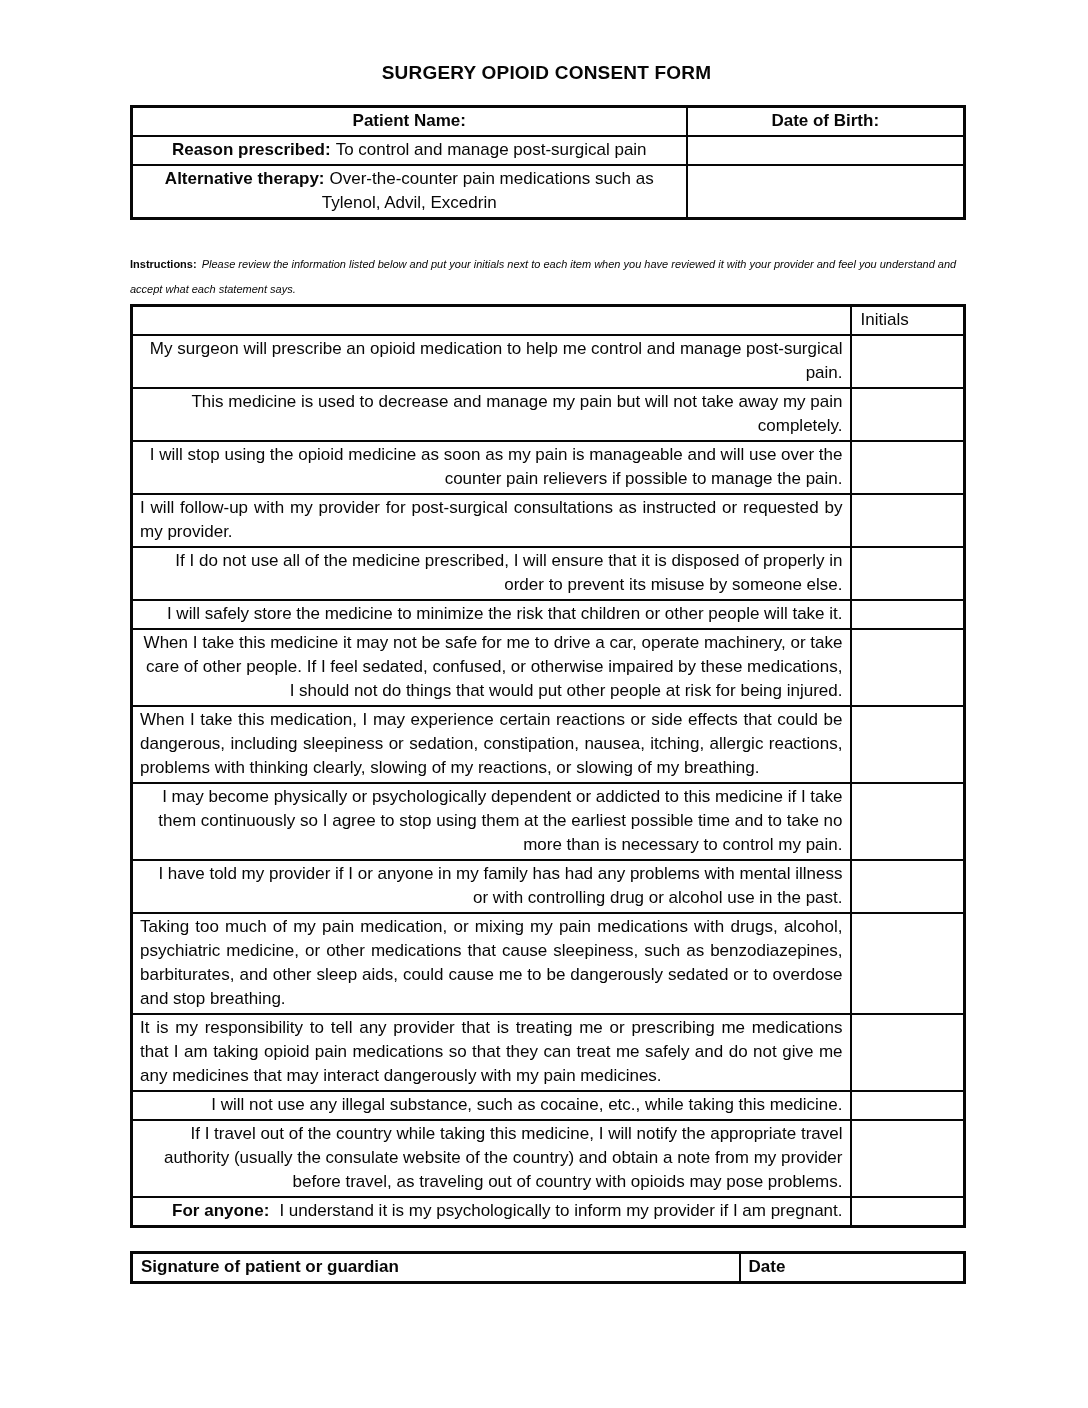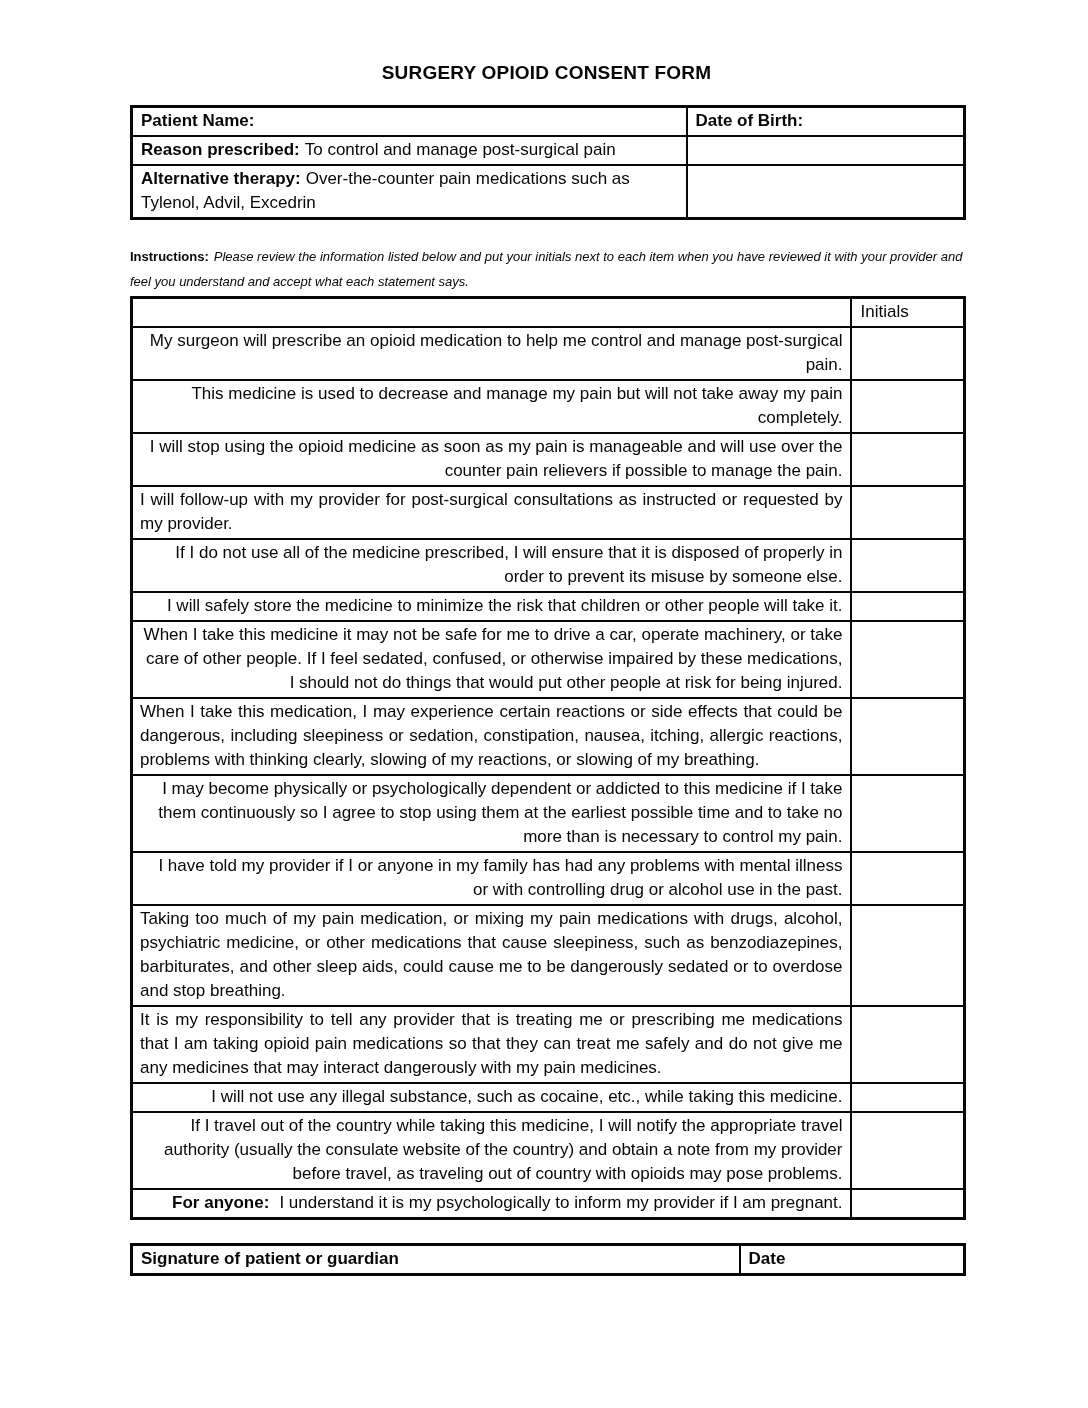--- a/index.html
+++ b/index.html
@@ -39,28 +39,28 @@
   td {
     border: 2px solid #070707;
     vertical-align: top;
     font-size: 17px;
     line-height: 24px;
     padding: 1px 8px 2px 8px;
   }
   .b { font-weight: bold; }
 
   
-  .patient-table td { height: 24px; }
+  .patient-table td { height: 24px; text-align: center; }
   .patient-table .label { font-weight: bold; }
   .patient-table .label-inline { font-weight: bold; margin-right: 5px; }
 
   
   .instructions {
-    margin: 24px 0 2px 0;
-    font-size: 13px;
+    margin: 32px 0 2px 0;
+    font-size: 11px;
     line-height: 25px;
     width: 833px;
   }
   .instructions .lead { font-weight: bold; margin-right: 5px; }
   .instructions .body-text { font-style: italic; }
 
   
   .statements-table td.stmt {
     padding: 1px 7px 2px 7px;
     text-align: right;

